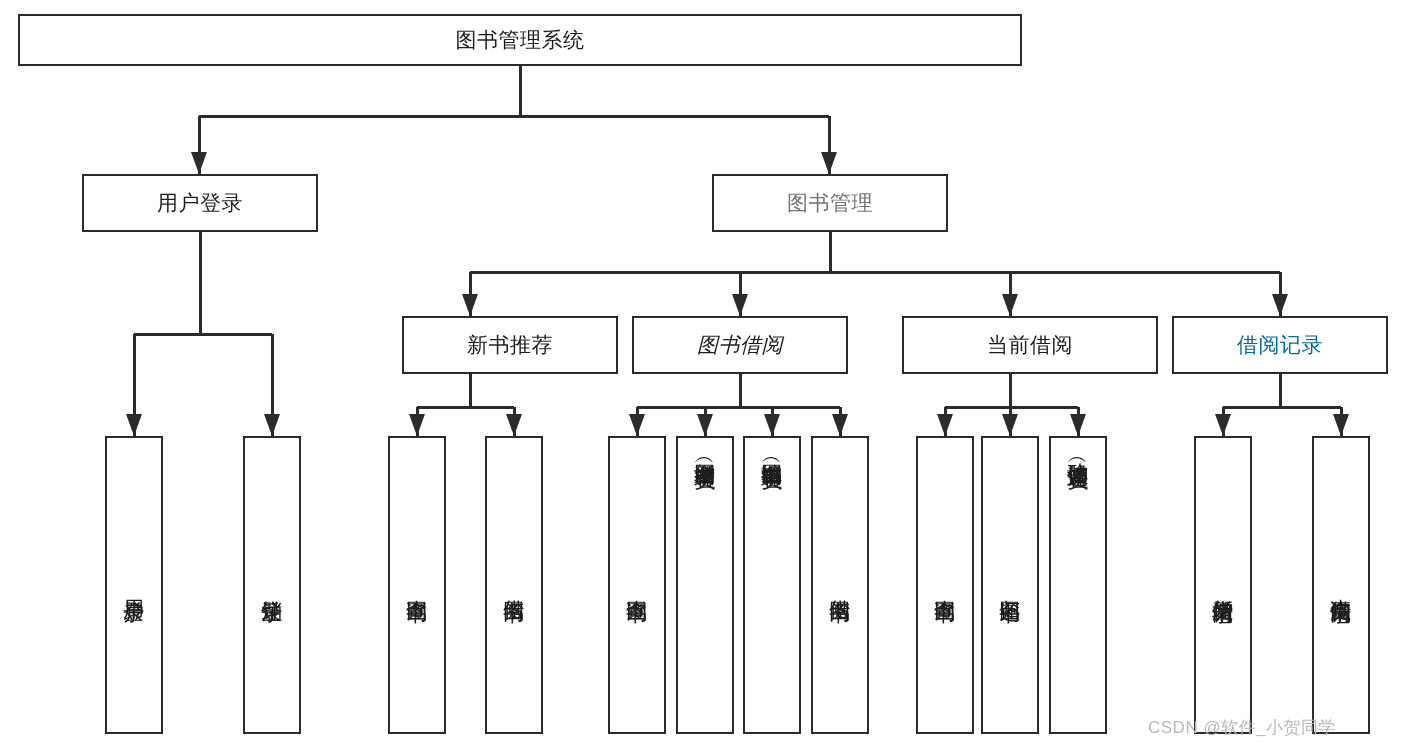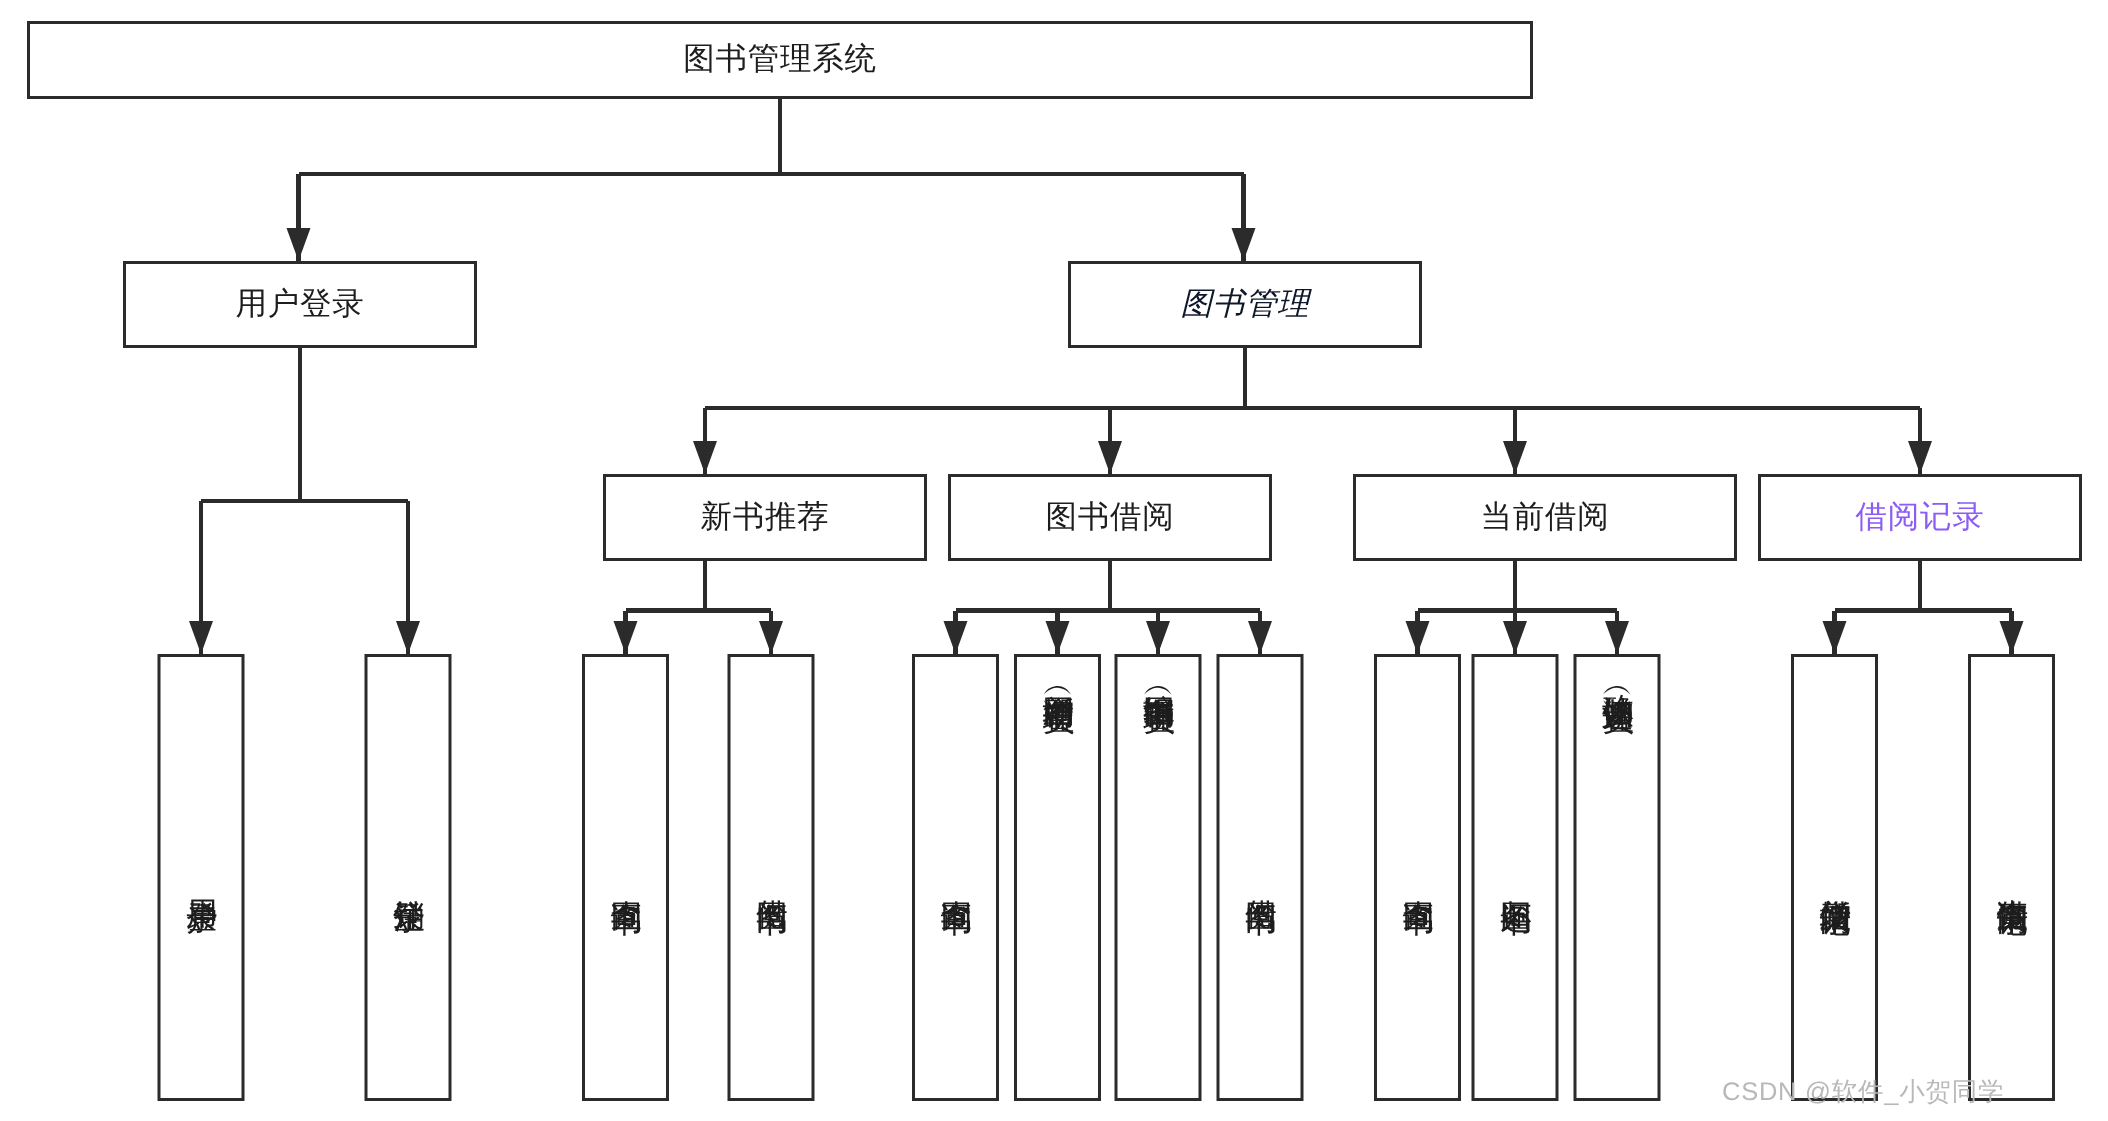--- a/index.html
+++ b/index.html
@@ -124,33 +124,33 @@
       <polygon points="1333,414 1349,414 1341,436" fill="#2b2b2b"></polygon>
     </svg>
   <div id="nodes">
       <div class="node" style="left: 18px; top: 14px; width: 1004px; height: 52px; border-color: rgb(43, 43, 43);">
         <span class="node-label" style="color: rgb(29, 29, 29);">图书管理系统</span>
       </div>
       <div class="node" style="left: 82px; top: 174px; width: 236px; height: 58px; border-color: rgb(43, 43, 43);">
         <span class="node-label" style="color: rgb(29, 29, 29);">用户登录</span>
       </div>
       <div class="node" style="left: 712px; top: 174px; width: 236px; height: 58px; border-color: rgb(43, 43, 43);">
-        <span class="node-label" style="color: #0f172a; font-style: italic;">图书管理</span>
+        <span class="node-label" style="color: #737373;">图书管理</span>
       </div>
       <div class="node" style="left: 362px; top: 316px; width: 216px; height: 58px; border-color: rgb(43, 43, 43); margin-left: 40px;">
         <span class="node-label" style="color: rgb(29, 29, 29);">新书推荐</span>
       </div>
-      <div class="node" style="left: 632px; top: 316px; width: 216px; height: 58px; border-color: rgb(43, 43, 43);">
+      <div class="node" style="left: 632px; top: 316px; width: 216px; height: 58px; border-color: rgb(43, 43, 43); font-style: italic;">
         <span class="node-label" style="color: rgb(29, 29, 29);">图书借阅</span>
       </div>
       <div class="node" style="left: 902px; top: 316px; width: 256px; height: 58px; border-color: rgb(43, 43, 43);">
         <span class="node-label" style="color: rgb(29, 29, 29);">当前借阅</span>
       </div>
       <div class="node" style="left: 1172px; top: 316px; width: 216px; height: 58px; border-color: rgb(43, 43, 43);">
-        <span class="node-label" style="color: #8b5cf6;">借阅记录</span>
+        <span class="node-label" style="color: #0369a1;">借阅记录</span>
       </div>
       <div class="node vertical centered" style="left: 105px; top: 436px; width: 58px; height: 298px; border-color: rgb(43, 43, 43);">
         <span class="node-label" style="color: rgb(29, 29, 29);">用户登录</span>
       </div>
       <div class="node vertical centered" style="left: 243px; top: 436px; width: 58px; height: 298px; border-color: rgb(43, 43, 43);">
         <span class="node-label" style="color: rgb(29, 29, 29);">注销登录</span>
       </div>
       <div class="node vertical centered" style="left: 388px; top: 436px; width: 58px; height: 298px; border-color: rgb(43, 43, 43);">
         <span class="node-label" style="color: rgb(29, 29, 29);">查询图书</span>
       </div>

